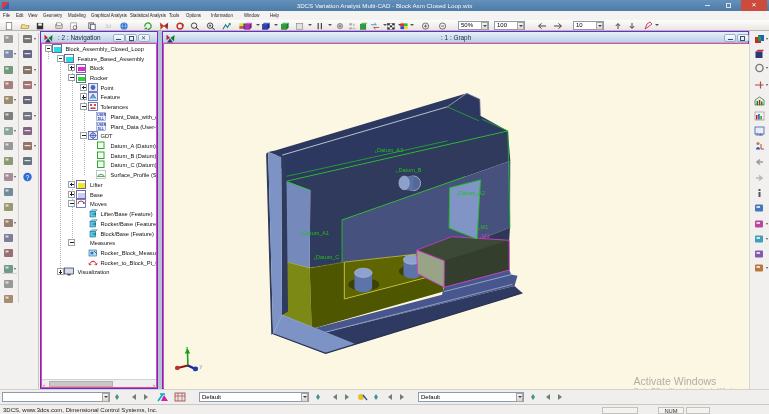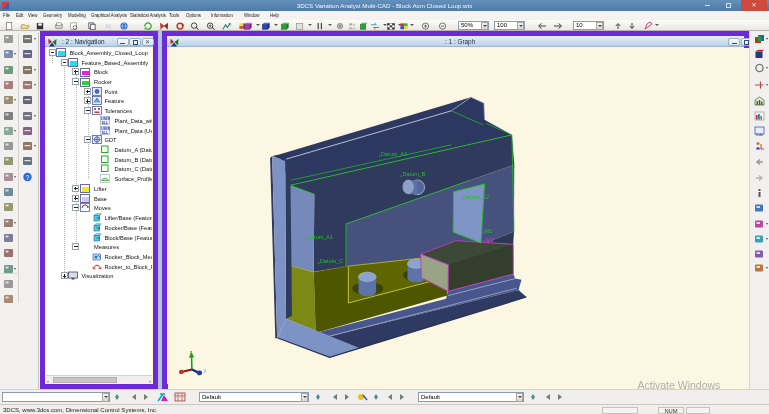--- a/index.html
+++ b/index.html
@@ -8,21 +8,21 @@
 .abs { position:absolute; }
 #titlebar { left:0; top:0; width:769px; height:11px; background:linear-gradient(#6391bb,#4d7ba6); color:#f4f8fc; font-size:6.2px; line-height:11px; text-align:center; }
 #menubar { left:0; top:11px; width:769px; height:9px; background:#f4f3f1; font-size:5.6px; color:#1a1a1a; line-height:9px; }
 #menubar span { position:absolute; top:0; transform-origin:0 0; transform:scaleX(0.78); }
 #toolbar { left:0; top:20px; width:769px; height:11px; background:linear-gradient(#fdfdfc,#e9e7e3); border-bottom:1px solid #b9b6b0; }
 .combo { position:absolute; background:#fff; border:1px solid #8d9bad; font-size:6px; line-height:7px; color:#000; padding-left:2px; }
 .combo .dd { position:absolute; right:0; top:-0.5px; bottom:-0.5px; width:7px; background:linear-gradient(#f4f4f2,#d9d7d2); border:1px solid #a8a6a1; }
 .combo .dd:after { content:""; position:absolute; left:1.2px; top:2.2px; border:2px solid transparent; border-top:2.5px solid #444; }
 #client { left:0; top:31px; width:769px; height:358px; background:#b3c3d6; }
 #ldock { left:0; top:0; width:40px; height:358px; background:#f2f1ef; }
-.win { position:absolute; border:5px solid #6d28d9; background:#fef9c3; }
+.win { position:absolute; border:1px solid #6d28d9; background:#ec4899; }
 .wtitle { position:absolute; left:0; top:0; right:0; height:11px; background:linear-gradient(#e6effa,#bcd2e8); border-bottom:1px solid #9db7d4; font-size:6.4px; color:#1c2c3c; line-height:11px; }
 .wbtn { position:absolute; top:1.5px; width:12px; height:8.5px; background:linear-gradient(#fbfcfe,#dce5ef); border:1px solid #9ab0c8; border-radius:2px; }
 #tree { position:absolute; left:1px; top:12px; right:1px; bottom:9px; background:#fff; overflow:hidden; font-size:5.7px; color:#111; }
 .trow { position:absolute; height:10px; line-height:10px; white-space:nowrap; }
 .ebox { position:absolute; width:7px; height:7px; background:#fff; border:1px solid #9aa2aa; }
 .ebox:before { content:""; position:absolute; left:1px; top:2.2px; width:3.6px; height:1px; background:#222; }
 .ebox.plus:after { content:""; position:absolute; left:2.3px; top:0.9px; width:1px; height:3.6px; background:#222; }
 .pico { position:absolute; width:10px; height:9px; border:1px solid #6a6aa0; background:#fff; }
 .pico i { position:absolute; left:0.5px; right:0.5px; bottom:0.5px; height:4.5px; }
 #hscroll { position:absolute; left:1px; bottom:1px; right:1px; height:8px; background:#f0efee; border-top:1px solid #c8d4e2; }

